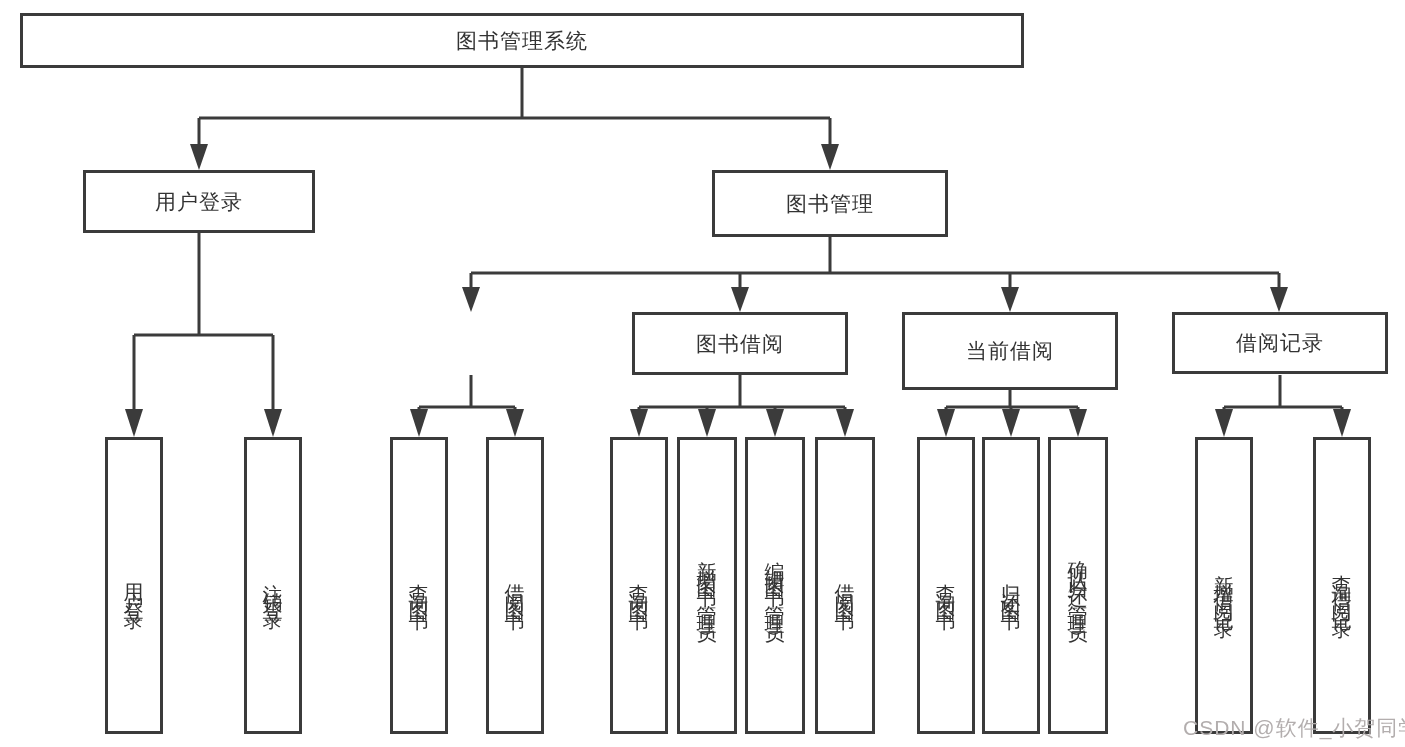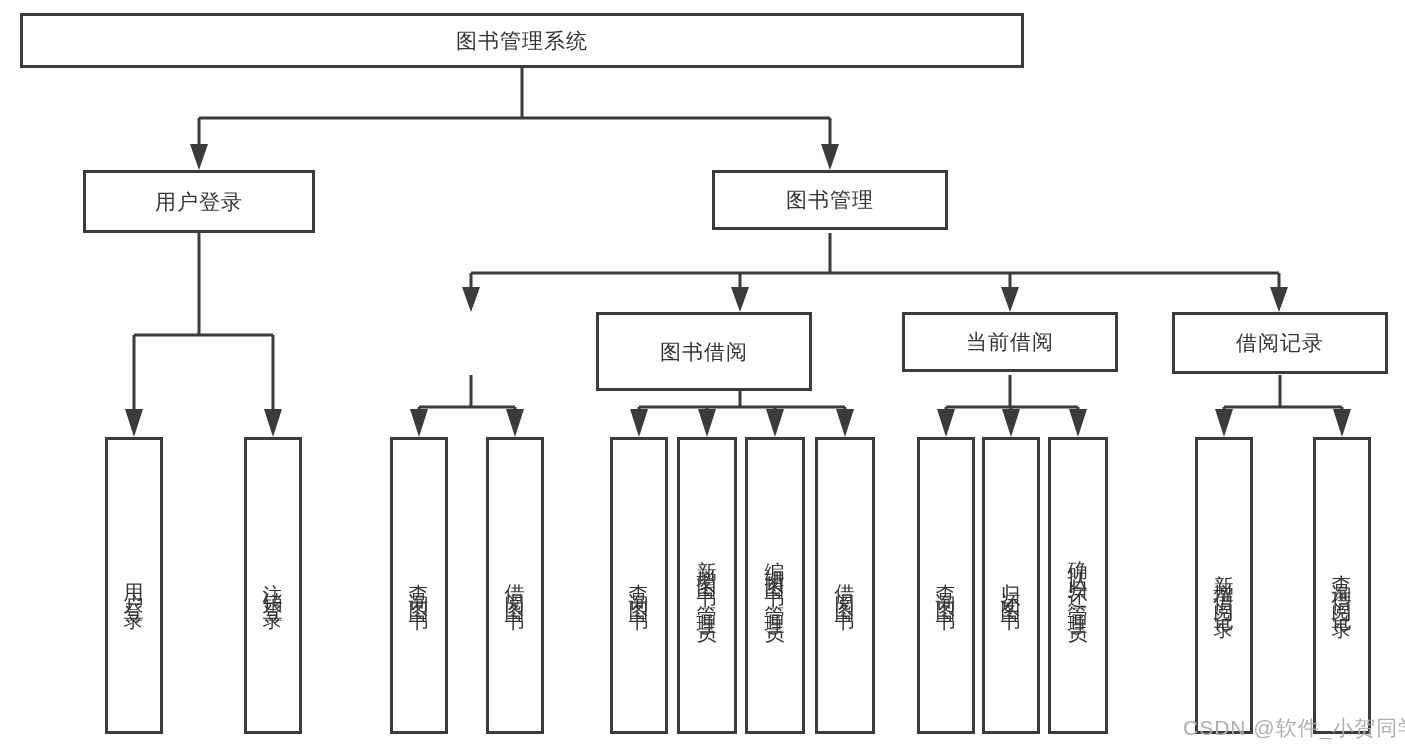--- a/index.html
+++ b/index.html
@@ -77,24 +77,24 @@
     <polygon points="1069,409 1087,409 1078,437"></polygon>
 
     <path d="M1280 375 V407 M1224 407 H1342 M1224 407 V411 M1342 407 V411"></path>
     <polygon points="1215,409 1233,409 1224,437"></polygon>
     <polygon points="1333,409 1351,409 1342,437"></polygon>
   </svg>
 
   <div class="node" style="left:20px;top:13px;width:1004px;height:55px">图书管理系统</div>
 
   <div class="node" style="left:83px;top:170px;width:232px;height:63px">用户登录</div>
-  <div class="node" style="left:712px;top:170px;width:236px;height:60px">图书管理</div>
+  <div class="node" style="left:712px;top:170px;width:236px;height:67px">图书管理</div>
 
-  <div class="node" style="left:596px;top:312px;width:216px;height:79px">图书借阅</div>
-  <div class="node" style="left:902px;top:312px;width:216px;height:60px">当前借阅</div>
+  <div class="node" style="left:632px;top:312px;width:216px;height:63px">图书借阅</div>
+  <div class="node" style="left:902px;top:312px;width:216px;height:78px">当前借阅</div>
   <div class="node" style="left:1172px;top:312px;width:216px;height:62px">借阅记录</div>
 
   <div class="leaf" style="left:105px;top:437px;width:58px;height:297px">
     <span class="vtext">用户登录</span>
   </div>
   <div class="leaf" style="left:244px;top:437px;width:58px;height:297px">
     <span class="vtext">注销登录</span>
   </div>
 
   <div class="leaf" style="left:390px;top:437px;width:58px;height:297px">

